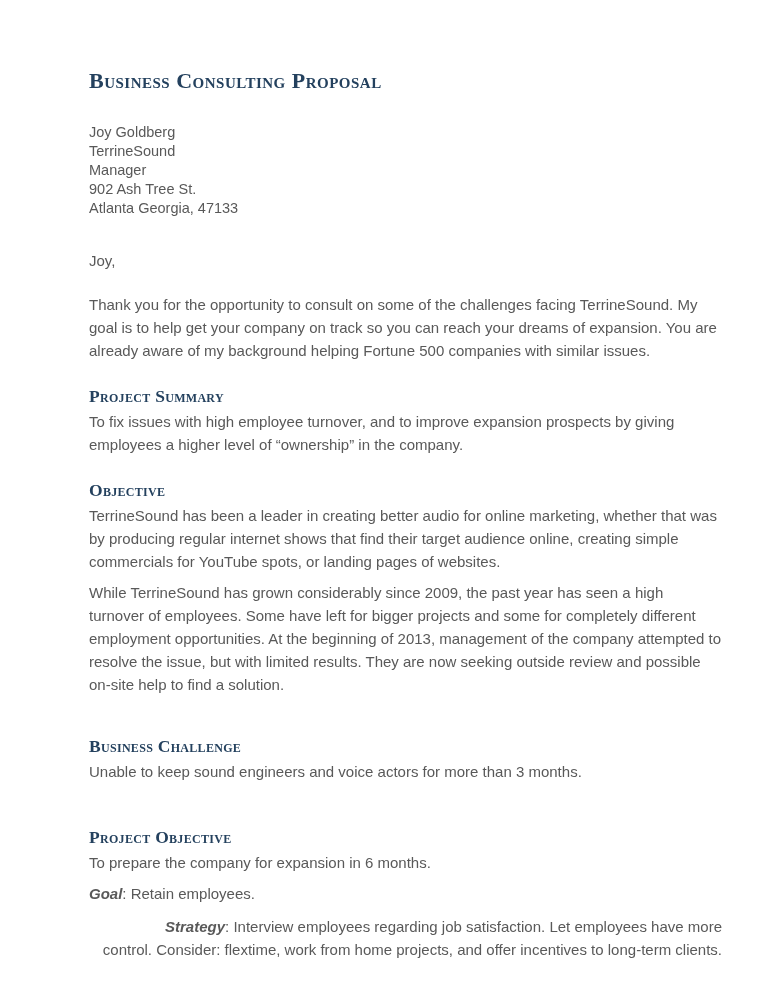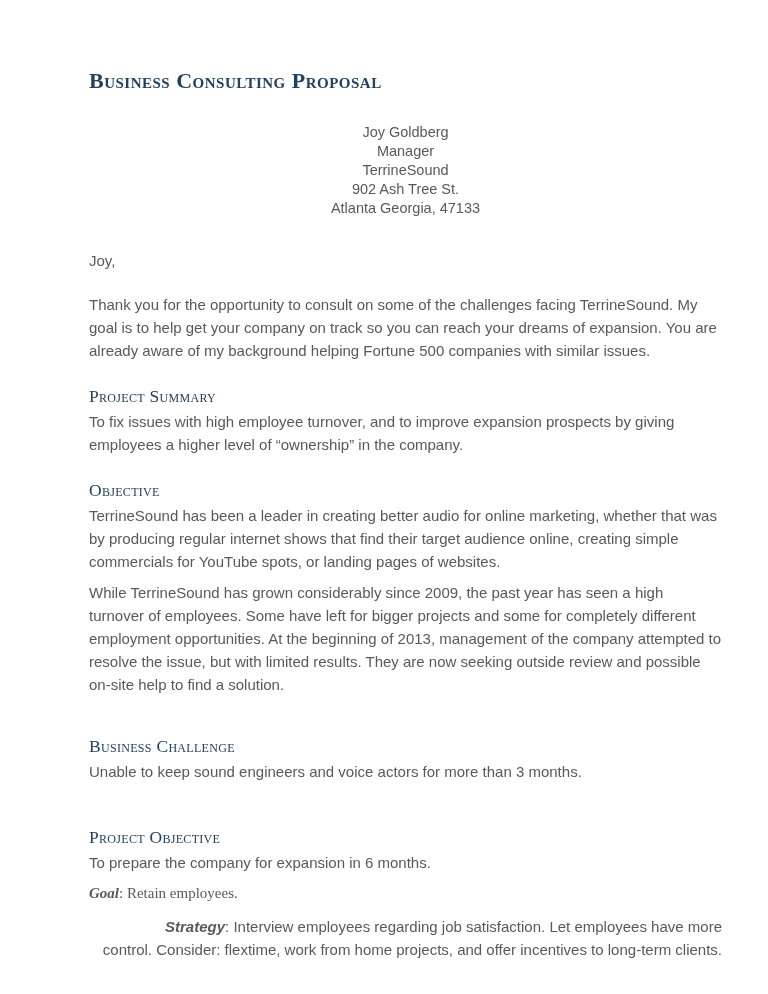--- a/index.html
+++ b/index.html
@@ -26,62 +26,62 @@
     font-family: "Liberation Serif", "DejaVu Serif", serif;
     font-variant: small-caps;
     font-weight: 600;
     font-size: 22px;
     line-height: 26px;
     letter-spacing: 0.5px;
     color: var(--heading-color);
   }
   .address {
     margin-top: 29px;
-    text-align: center;
+    text-align: left;
     font-size: 14.5px;
     line-height: 19px;
     color: var(--body-color);
   }
   .body-para {
     margin: 0;
     font-size: 15px;
     line-height: 23px;
     color: var(--body-color);
   }
   .greeting      { margin-top: 31px; }
   .intro         { margin-top: 21px; }
   .section-heading {
     margin: 24px 0 0 0;
     font-family: "Liberation Serif", "DejaVu Serif", serif;
     font-variant: small-caps;
-    font-weight: 400;
+    font-weight: 700;
     font-size: 17.5px;
     line-height: 20px;
     letter-spacing: 0.3px;
     color: var(--heading-color);
   }
   .gap-lg  { margin-top: 40px; }
   .gap-xl  { margin-top: 44px; }
   .tight   { margin-top: 4px; }
   .follow  { margin-top: 8px; }
-  .goal-line     { margin-top: 8px; font-family: Liberation Serif, serif; }
+  .goal-line     { margin-top: 8px; }
   .strategy-line { margin-top: 10px; text-indent: 45px; text-align: right; }
   .bi { font-weight: bold; font-style: italic; }
 </style>
 </head>
 <body>
 
 <div class="page">
 
   <h1 class="doc-title">Business Consulting Proposal</h1>
 
   <div class="address">
     <div>Joy Goldberg</div>
+    <div>TerrineSound</div>
     <div>Manager</div>
-    <div>TerrineSound</div>
     <div>902 Ash Tree St.</div>
     <div>Atlanta Georgia, 47133</div>
   </div>
 
   <p class="body-para greeting">Joy,</p>
 
   <p class="body-para intro">Thank you for the opportunity to consult on some of the challenges facing TerrineSound. My goal is to help get your company on track so you can reach your dreams of expansion. You are already aware of my background helping Fortune 500 companies with similar issues.</p>
 
   <h2 class="section-heading">Project Summary</h2>
   <p class="body-para tight">To fix issues with high employee turnover, and to improve expansion prospects by giving employees a higher level of “ownership” in the company.</p>

